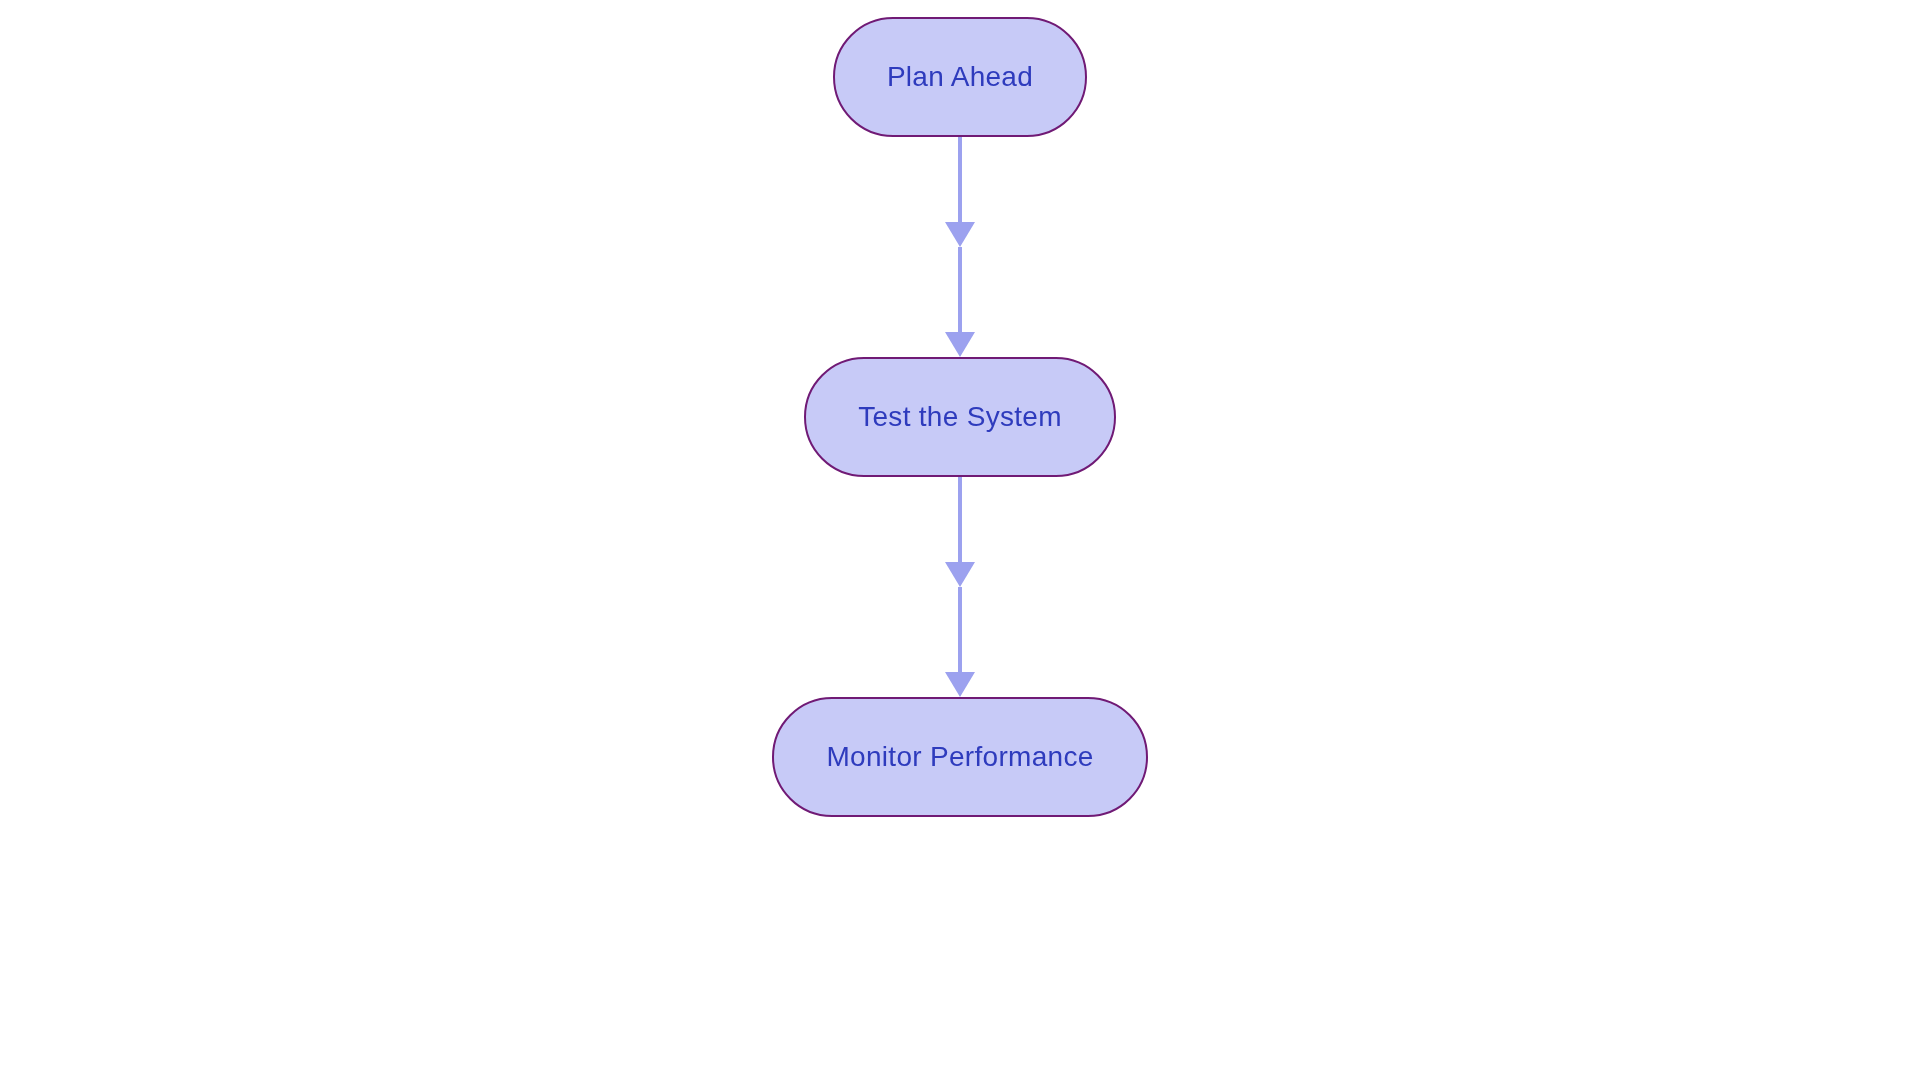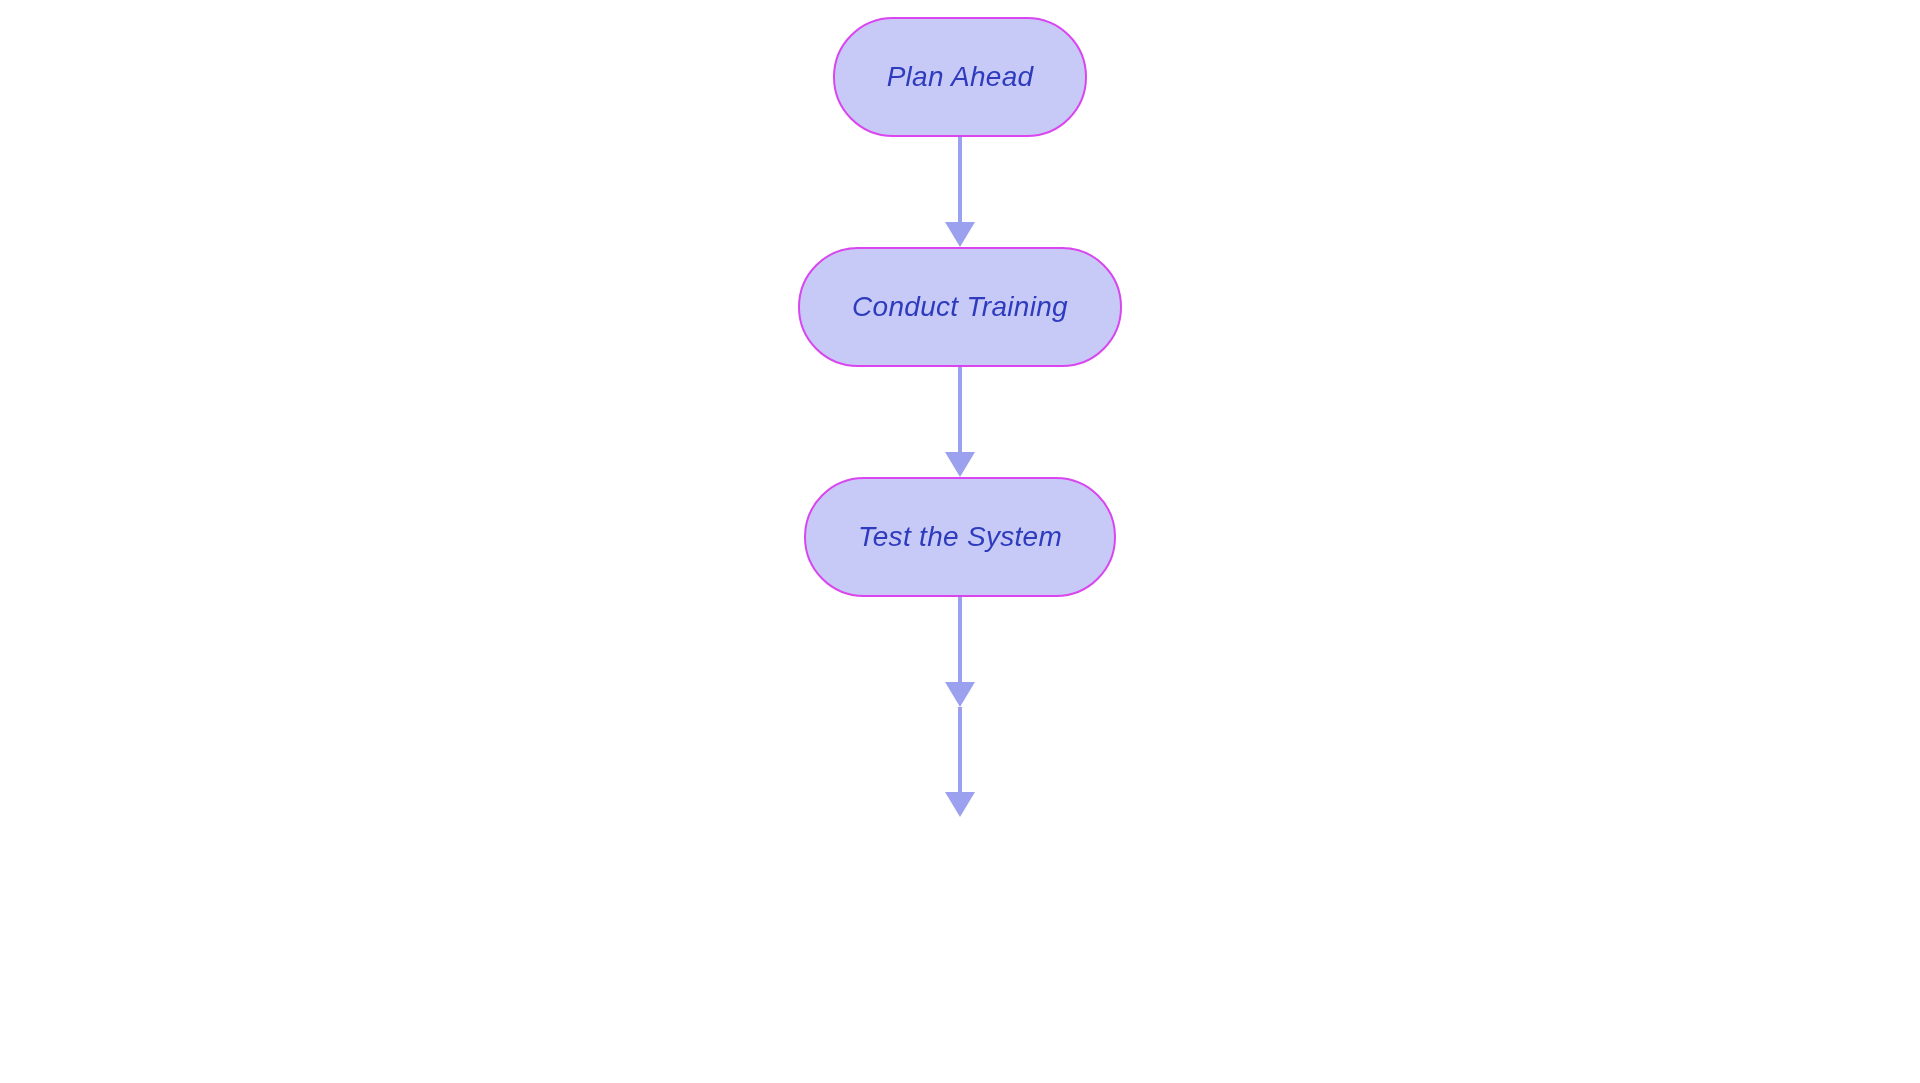--- a/index.html
+++ b/index.html
@@ -25,27 +25,26 @@
     align-items: center;
   }
   .node {
     height: 120px;
     box-sizing: border-box;
     display: flex;
     align-items: center;
     justify-content: center;
     padding: 0 52px;
     background: #c7caf7;
-    border: 2px solid #d946ef;
+    border: 2px solid #701a75;
     border-radius: 60px;
     color: #2e3bbd;
     font-size: 28px;
     letter-spacing: 0.3px;
     white-space: nowrap;
-    font-style: italic;
   }
   .connector {
     height: 110px;
     display: flex;
     flex-direction: column;
     align-items: center;
   }
   .connector .line {
     width: 4px;
     flex: 1 1 auto;
@@ -68,23 +67,20 @@
 
     <div class="node">
       <span>Plan Ahead</span>
     </div>
 
     <div class="connector">
       <div class="line"></div>
       <div class="head"></div>
     </div>
 
-    <div class="node">
-      <span>Conduct Training</span>
-    </div>
 
     <div class="connector">
       <div class="line"></div>
       <div class="head"></div>
     </div>
 
     <div class="node">
       <span>Test the System</span>
     </div>
 
@@ -92,15 +88,18 @@
       <div class="line"></div>
       <div class="head"></div>
     </div>
 
 
     <div class="connector">
       <div class="line"></div>
       <div class="head"></div>
     </div>
 
+    <div class="node">
+      <span>Monitor Performance</span>
+    </div>
 
   </div>
 </div>
 
 </body></html>

